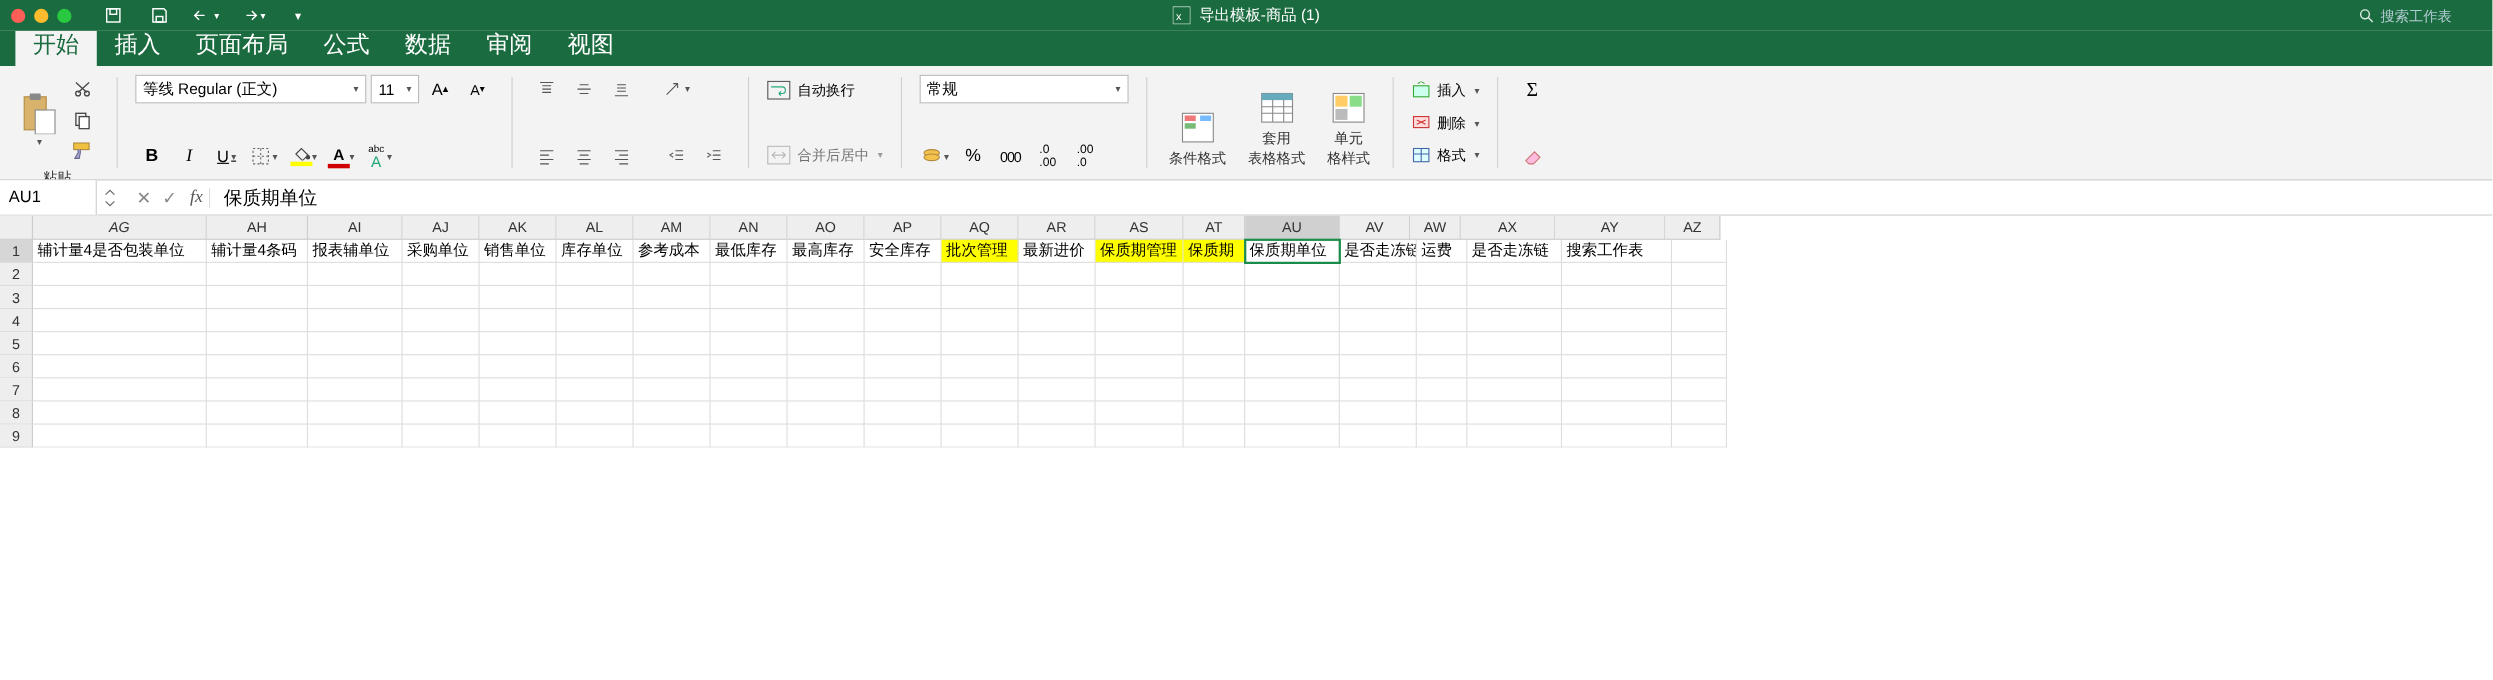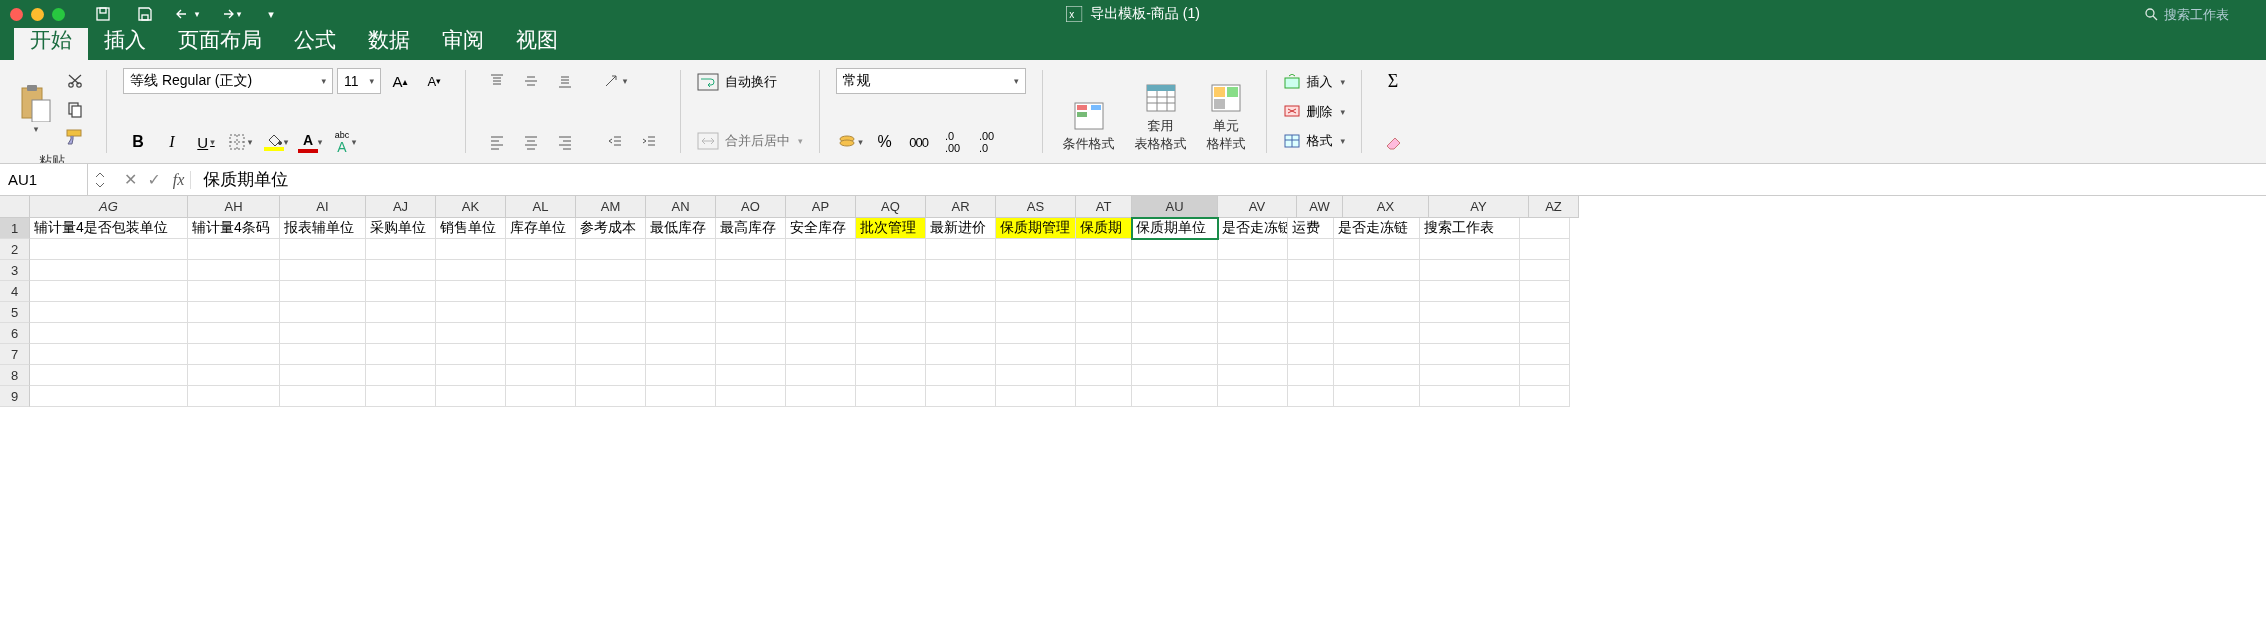--- a/index.html
+++ b/index.html
@@ -411,21 +411,21 @@
         <div class="ch" style="width: 70px;">AL</div>
         <div class="ch" style="width: 70px;">AM</div>
         <div class="ch" style="width: 70px;">AN</div>
         <div class="ch" style="width: 70px;">AO</div>
         <div class="ch" style="width: 70px;">AP</div>
         <div class="ch" style="width: 70px;">AQ</div>
         <div class="ch" style="width: 70px;">AR</div>
         <div class="ch" style="width: 80px;">AS</div>
         <div class="ch" style="width: 56px;">AT</div>
         <div class="ch sel" style="width: 86px;">AU</div>
-        <div class="ch" style="width: 79px; text-align: right;">AV</div>
+        <div class="ch" style="width: 64px; text-align: right;">AV</div>
         <div class="ch" style="width: 46px;">AW</div>
         <div class="ch" style="width: 86px;">AX</div>
         <div class="ch" style="width: 100px;">AY</div>
         <div class="ch" style="width: 50px;">AZ</div>
       </div>
     <div id="datarows">
         <div class="datarow">
           <div class="cell" style="width: 158px;">辅计量4是否包装单位</div>
           <div class="cell" style="width: 92px;">辅计量4条码</div>
           <div class="cell" style="width: 86px;">报表辅单位</div>

